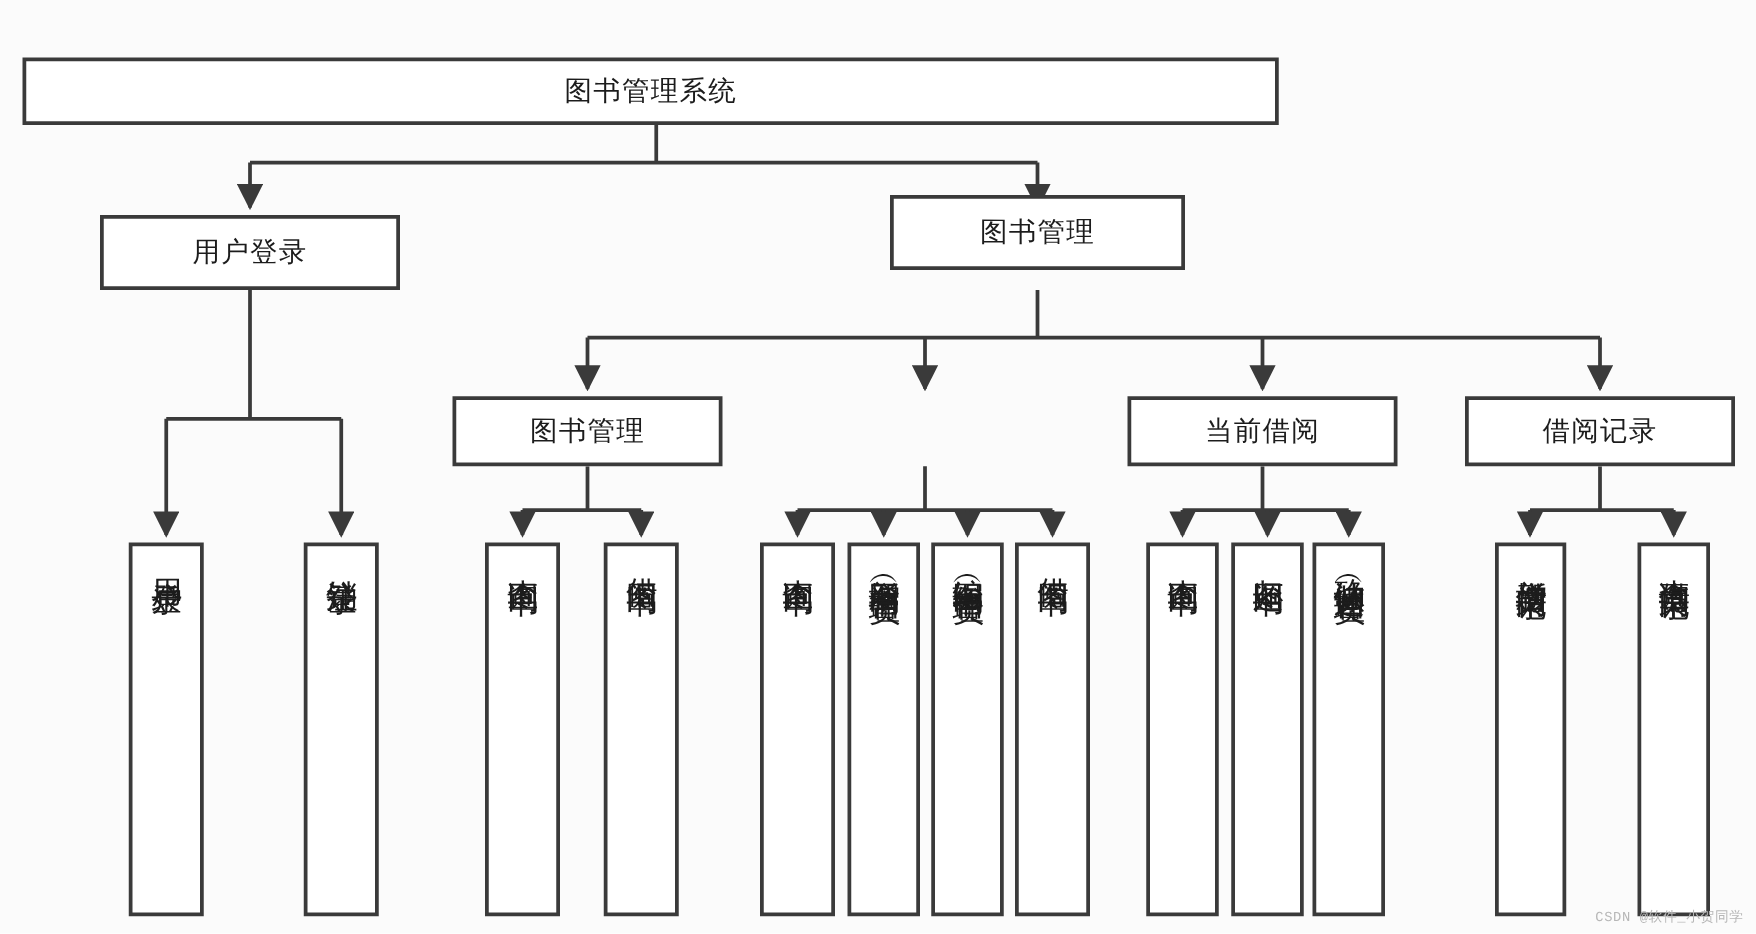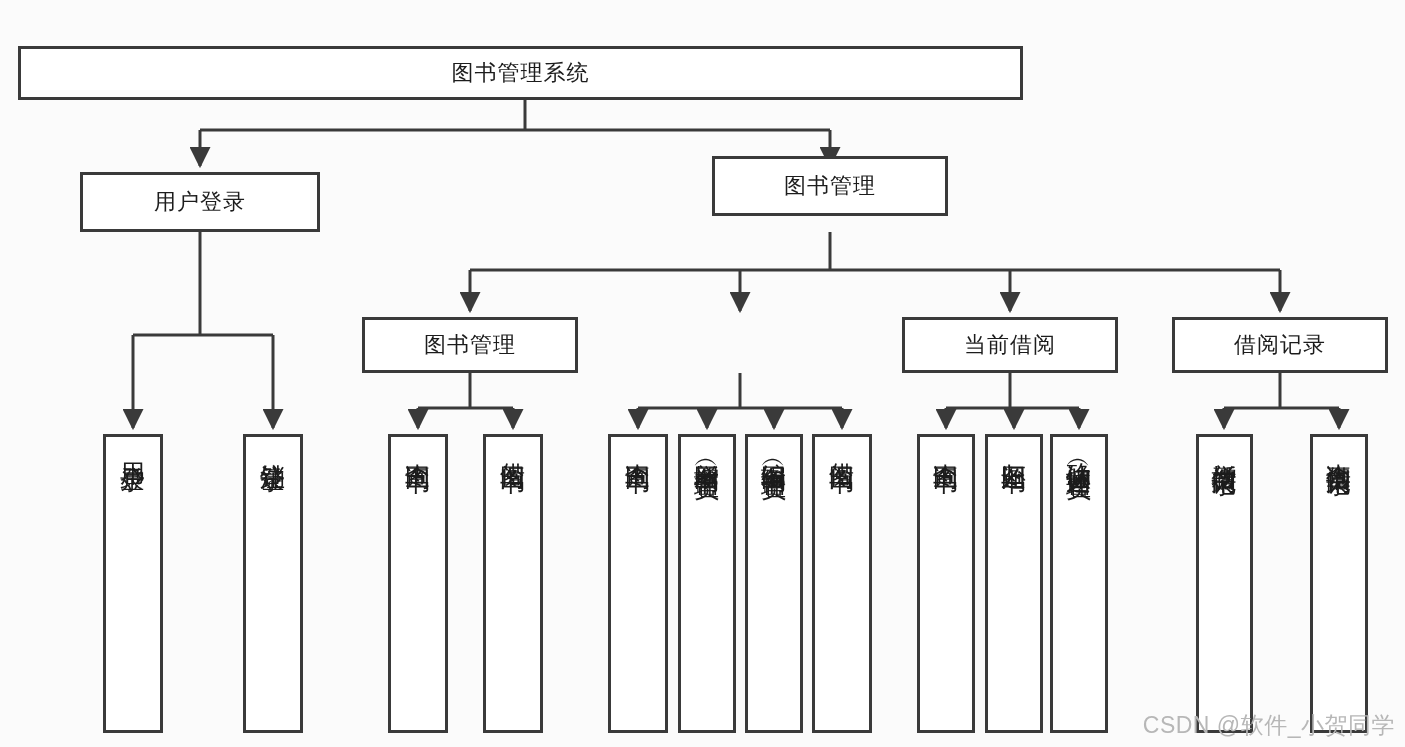--- a/index.html
+++ b/index.html
@@ -50,25 +50,26 @@
     font-size: 25px;
     line-height: 1.04;
     letter-spacing: 2px;
     white-space: nowrap;
     color: #1c1c1c;
   }
   .watermark {
     position: absolute;
     right: 10px;
     bottom: 6px;
-    font-size: 23px;
+    font-size: 11px;
     color: #b7b7b7;
     letter-spacing: 0.5px;
     z-index: 5;
     white-space: nowrap;
+    font-family: Liberation Mono, monospace;
   }
 </style>
 </head>
 <body>
 
 <div id="canvas">
 
   <svg id="wires" viewBox="0 0 1405 747" xmlns="http://www.w3.org/2000/svg">
     <defs>
       <marker id="arrow" viewBox="0 0 10 10" refX="9" refY="5" markerWidth="7" markerHeight="7" orient="auto-start-reverse">

